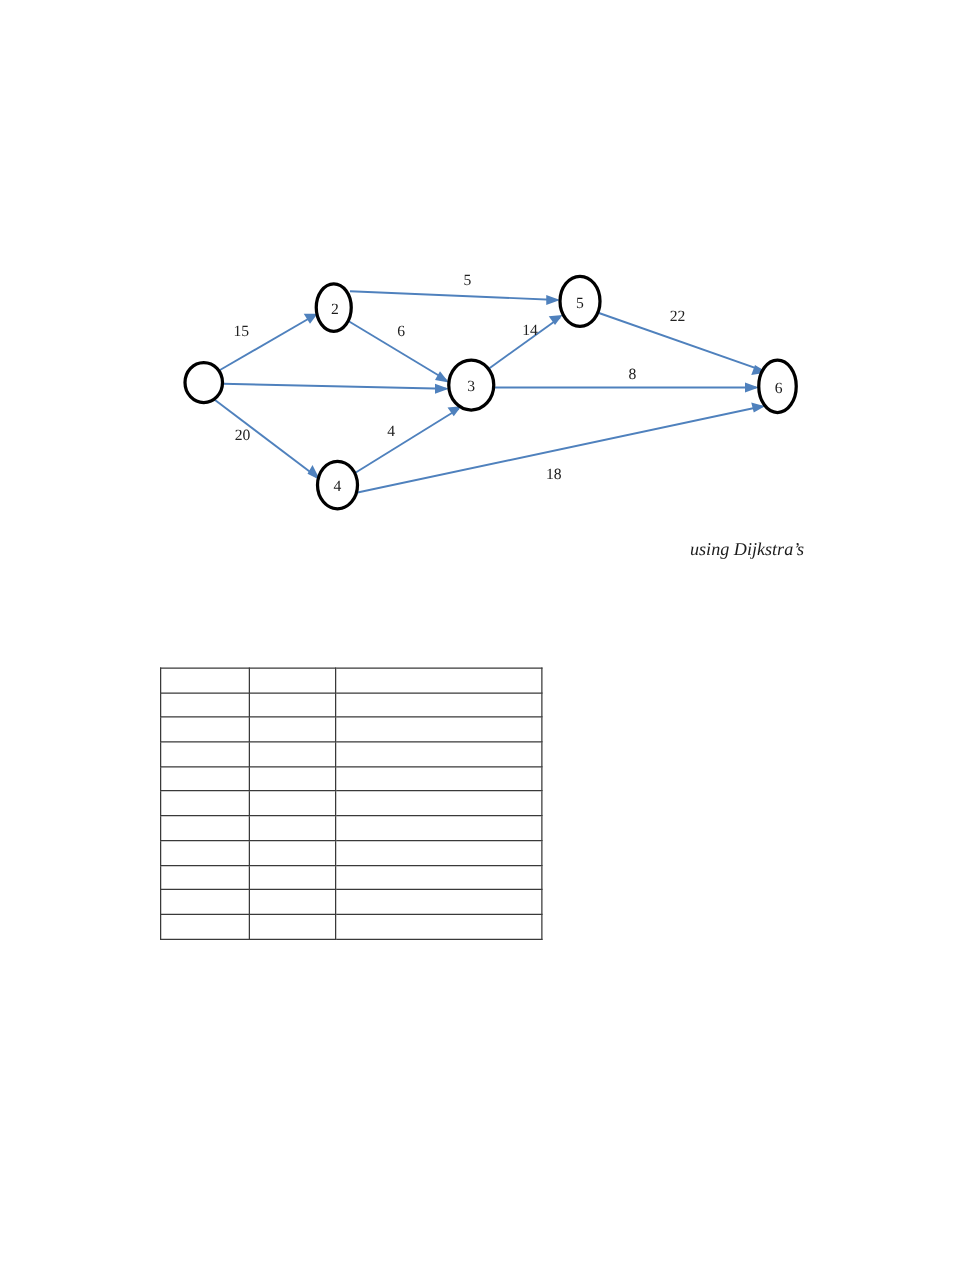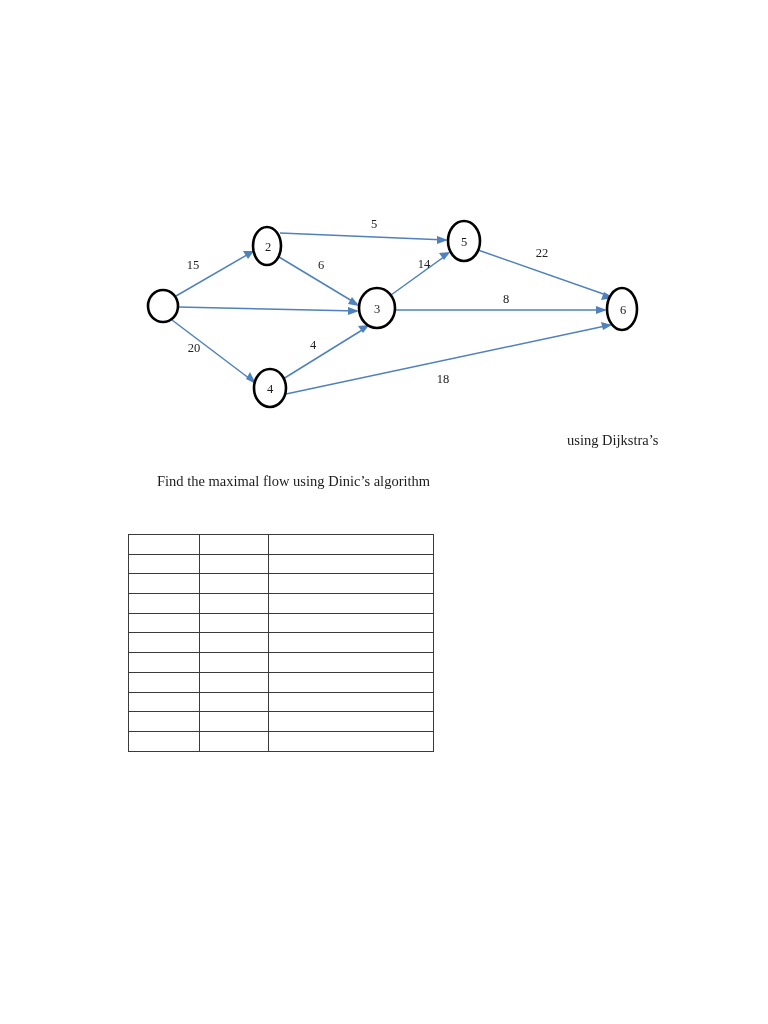--- a/index.html
+++ b/index.html
@@ -74,22 +74,23 @@
   
   .doc-line {
     position: absolute;
     font-family: "Liberation Serif", "DejaVu Serif", serif;
     font-size: 14.5px;
     line-height: 1.2;
     color: #1c1c1c;
     white-space: nowrap;
   }
   #dijkstra-line {
-    left: 567px;
+    left: 552px;
     top: 432px;
+    font-style: italic;
   }
   #dinic-line {
     left: 157px;
     top: 473px;
   }
 
   
   #answer-table-wrap {
     position: absolute;
     left: 128px;
@@ -211,21 +212,20 @@
       <g>
         <ellipse class="node-shape" cx="622" cy="309" rx="15" ry="21"></ellipse>
         <text class="node-text" x="623" y="310">6</text>
       </g>
 
     </svg>
   </div>
 
   <div class="doc-line" id="dijkstra-line">using Dijkstra’s</div>
 
-  <div class="doc-line" id="dinic-line">Find the maximal flow using Dinic’s algorithm</div>
 
   <div id="answer-table-wrap">
     <table id="answer-table">
       <tbody id="answer-table-body">
           <tr>
             <td class="col-a"></td>
             <td class="col-b"></td>
             <td class="col-c"></td>
           </tr>
           <tr>

